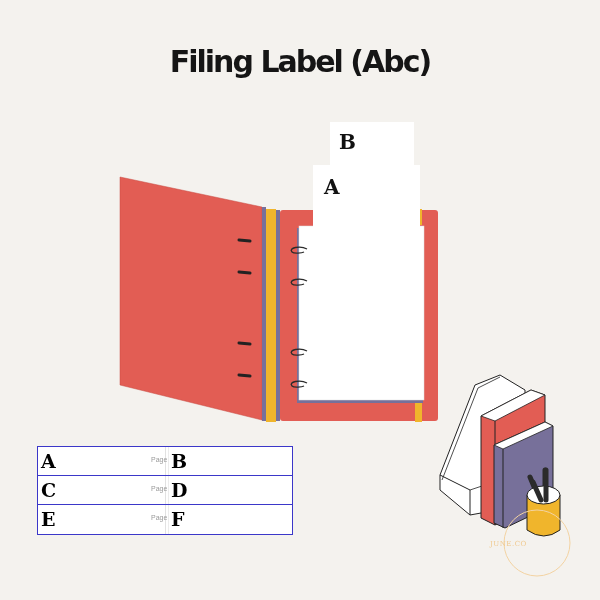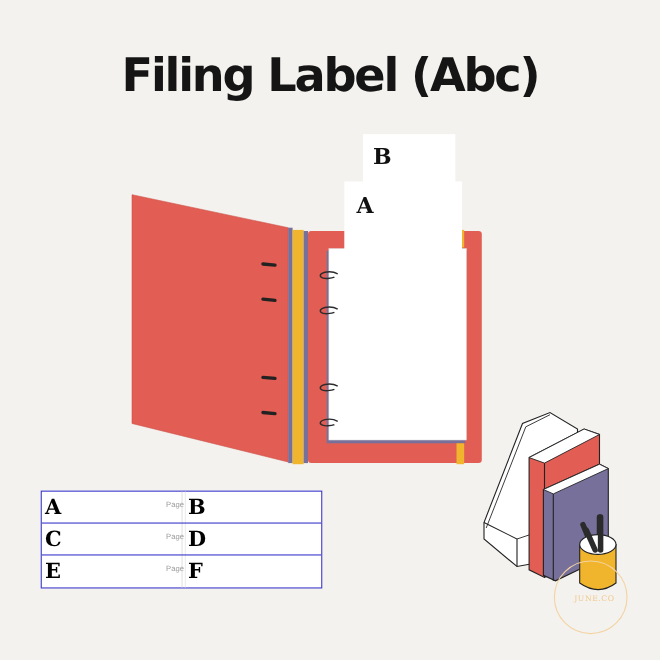--- a/index.html
+++ b/index.html
@@ -1,29 +1,29 @@
 <!DOCTYPE html>
 <html><head>
 <meta charset="utf-8">
 <style>
   html,body{margin:0;padding:0;}
   body{width:600px;height:600px;background:#f4f2ee;position:relative;overflow:hidden;font-family:"DejaVu Sans",sans-serif;}
-  .title{position:absolute;top:44px;left:0;width:600px;text-align:center;font-family:"DejaVu Sans",sans-serif;font-weight:bold;font-size:42px;letter-spacing:-2px;color:#151515;}
+  .title{position:absolute;top:44px;left:0;width:600px;text-align:center;font-family:"DejaVu Sans",sans-serif;font-weight:bold;font-size:30px;letter-spacing:-2px;color:#151515;}
   .abs{position:absolute;}
   .tab{position:absolute;background:#fff;}
   .tab span{position:absolute;font-family:"DejaVu Serif",serif;font-weight:900;font-size:20px;color:#111;}
   .label-sheet{position:absolute;left:37px;top:446px;width:254px;height:87px;border:1px solid #3b37c9;background:#fff;}
   .label-row{position:relative;height:28px;border-bottom:1px solid #3b37c9;}
   .label-row:last-child{border-bottom:none;height:29px;}
   .label-row .l{position:absolute;left:3px;top:3px;font-family:"DejaVu Serif",serif;font-weight:900;font-size:19px;color:#000;}
   .label-row .r{position:absolute;left:133px;top:3px;font-family:"DejaVu Serif",serif;font-weight:900;font-size:19px;color:#000;}
   .label-row .p{position:absolute;left:113px;top:9px;font-size:7px;color:#9a9a9a;font-family:"Liberation Sans",sans-serif;}
   .fold{position:absolute;left:127px;top:0;width:1px;height:87px;background:#e2e2e2;}
   .fold2{position:absolute;left:130px;top:0;width:1px;height:87px;background:#ececec;}
-  .wm{position:absolute;left:490px;top:540px;font-family:"DejaVu Serif",serif;font-size:7px;color:#f0c98e;letter-spacing:0.5px;margin-left:32px;}
+  .wm{position:absolute;left:490px;top:540px;font-family:"DejaVu Serif",serif;font-size:7px;color:#f0c98e;letter-spacing:0.5px;}
 </style>
 </head>
 <body>
 
 <div class="title">Filing Label (Abc)</div>
 
 <svg class="abs" style="left:0;top:0" width="600" height="600" viewBox="0 0 600 600">
 
   <polygon points="120,177 262,207 262,420 120,385" fill="#e25d54" stroke="#c94a42" stroke-width="0.5"></polygon>
 

